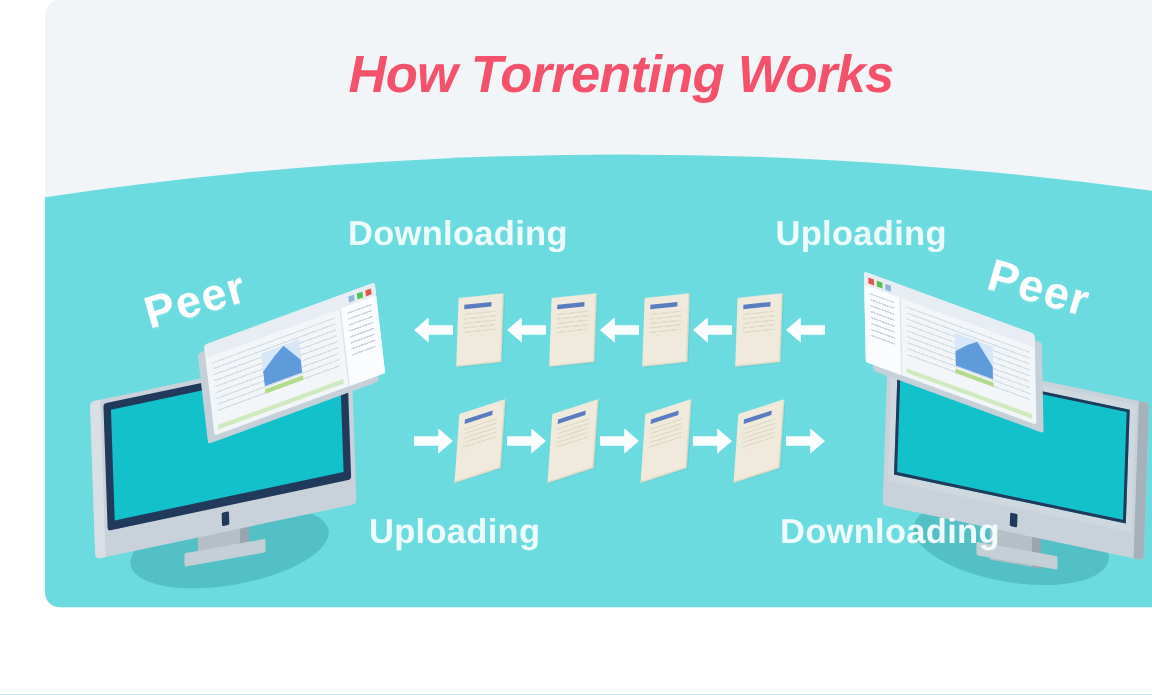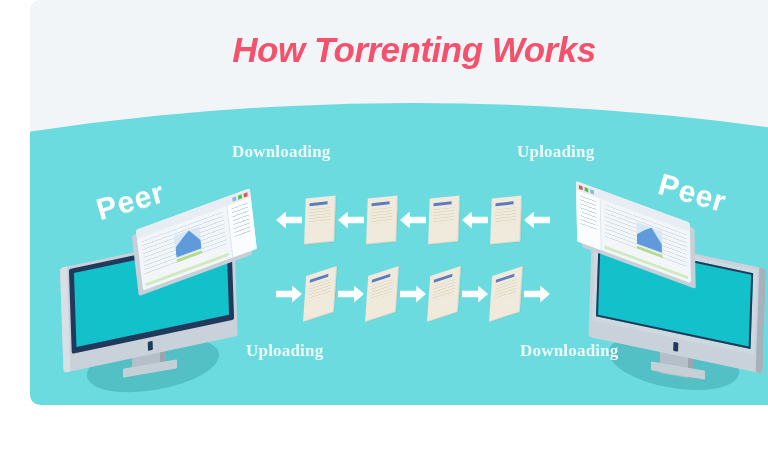--- a/index.html
+++ b/index.html
@@ -12,21 +12,21 @@
   body{font-family:"Liberation Sans",sans-serif;background:#fff;}
   .stage{position:relative;width:768px;height:405px;overflow:hidden;
          background:var(--background-top);border-radius:10px;margin-left:30px;}
   
   .teal-curve{position:absolute;left:-2216px;top:103px;width:5200px;height:5200px;
               border-radius:50%;background:var(--teal);}
   .title{position:absolute;left:0;right:0;top:30px;text-align:center;z-index:6;
          font-size:35px;font-weight:800;font-style:italic;color:var(--accent-pink);
          letter-spacing:-0.5px;}
   .flow-label{position:absolute;z-index:4;color:var(--label-white);opacity:.95;
-              font-size:17px;font-weight:700;letter-spacing:0.2px;font-family:Liberation Serif, serif;}
+              font-size:23px;font-weight:700;letter-spacing:0.2px;}
   #lbl-top-left{left:202px;top:142px;}
   #lbl-top-right{left:487px;top:142px;}
   #lbl-bottom-left{left:216px;top:341px;}
   #lbl-bottom-right{left:490px;top:341px;}
   .peer{position:absolute;z-index:6;color:#fff;font-size:30px;font-weight:800;
         letter-spacing:1px;text-shadow:0 1px 0 rgba(255,255,255,.15);}
   #peer-left{left:66px;top:184px;transform:rotate(-16deg);}
   #peer-right{left:628px;top:176px;transform:rotate(16deg);}
 
   

